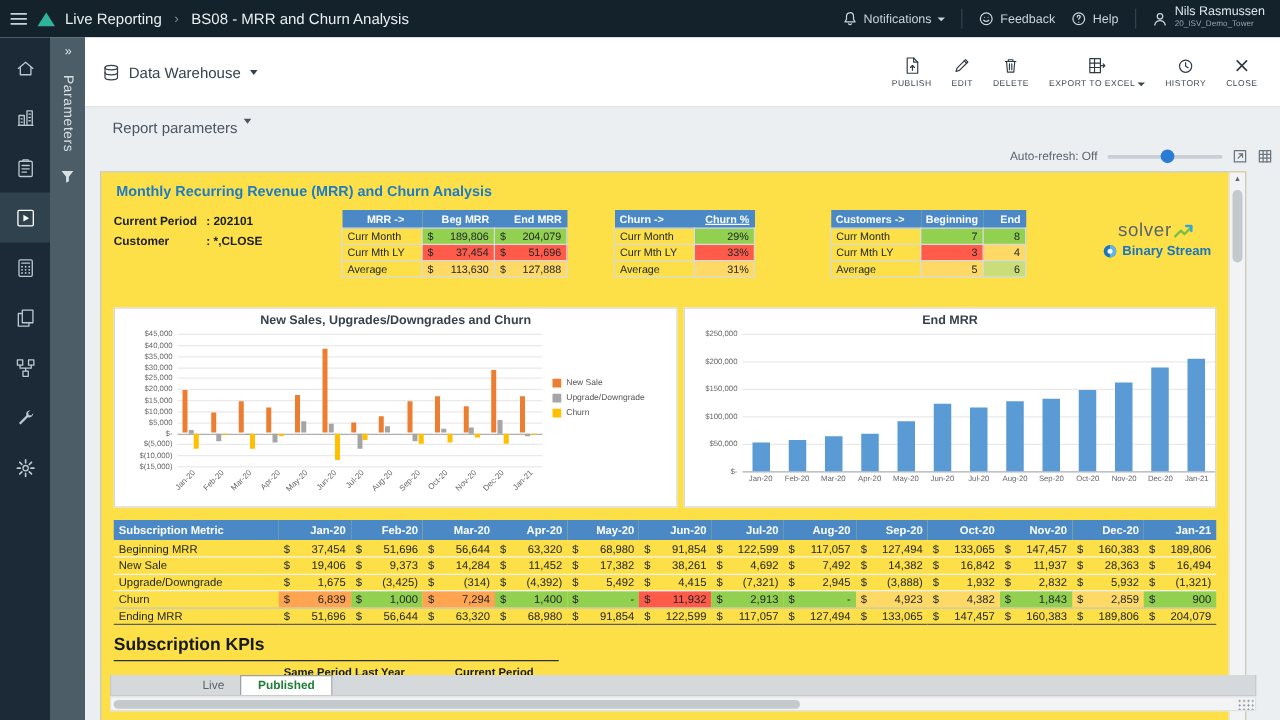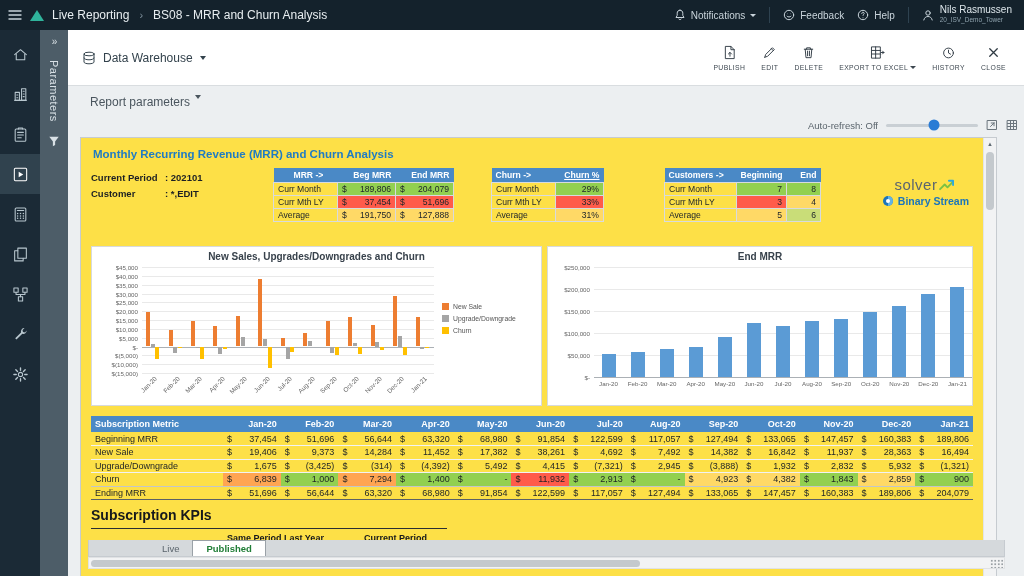--- a/index.html
+++ b/index.html
@@ -394,21 +394,21 @@
             </span>
         </div>
 
         <div class="report-card">
           <div class="report-inner">
             <div class="rpt-title">Monthly Recurring Revenue (MRR) and Churn Analysis</div>
 
             <div class="top-zone">
               <div class="meta-block">
                 <div><span class="meta-label">Current Period</span><span>: 202101</span></div>
-                <div><span class="meta-label">Customer</span><span>: *,EDIT</span></div>
+                <div><span class="meta-label">Customer</span><span>: *,CLOSE</span></div>
               </div>
               <div id="kpi-tables" style="display:flex">
                   <table class="kpi-table kpi-t1">
                     <colgroup>
                       <col style="width: 64px;">
                       <col style="width: 58px;">
                       <col style="width: 58px;">
                     </colgroup>
                     <tbody>
                       <tr>
@@ -444,21 +444,21 @@
                             <span>$</span>
                             <span>51,696</span>
                           </div>
                         </td>
                       </tr>
                       <tr>
                         <td class="lab">Average</td>
                         <td style="background: rgb(255, 217, 102);">
                           <div class="acct">
                             <span>$</span>
-                            <span>191,750</span>
+                            <span>113,630</span>
                           </div>
                         </td>
                         <td style="background: rgb(255, 217, 102);">
                           <div class="acct">
                             <span>$</span>
                             <span>127,888</span>
                           </div>
                         </td>
                       </tr>
                     </tbody>

